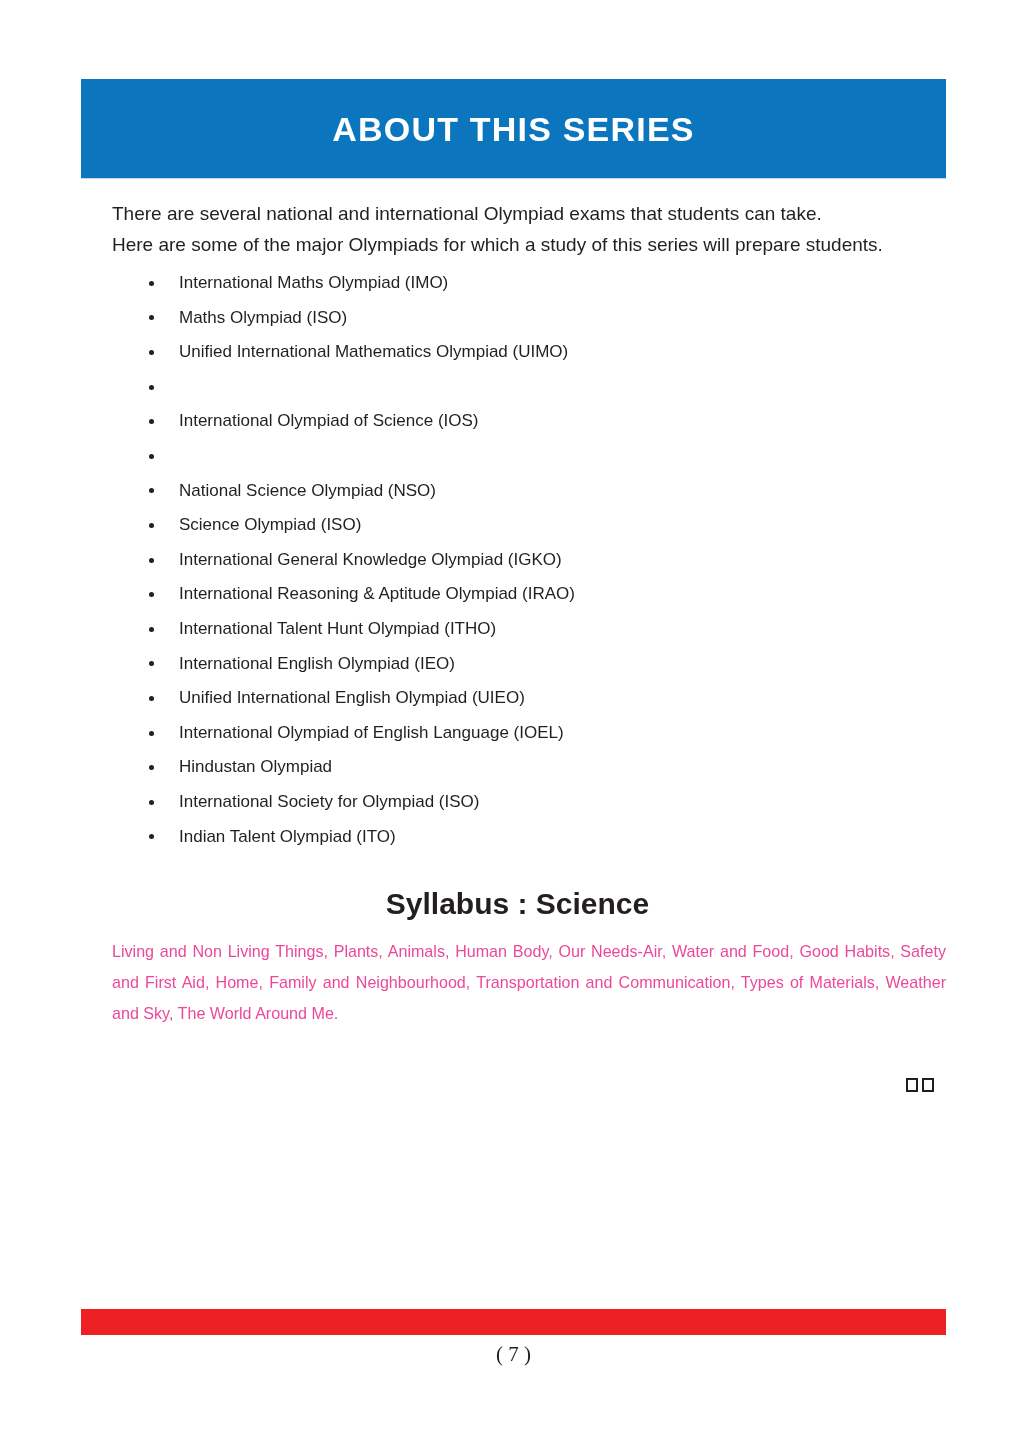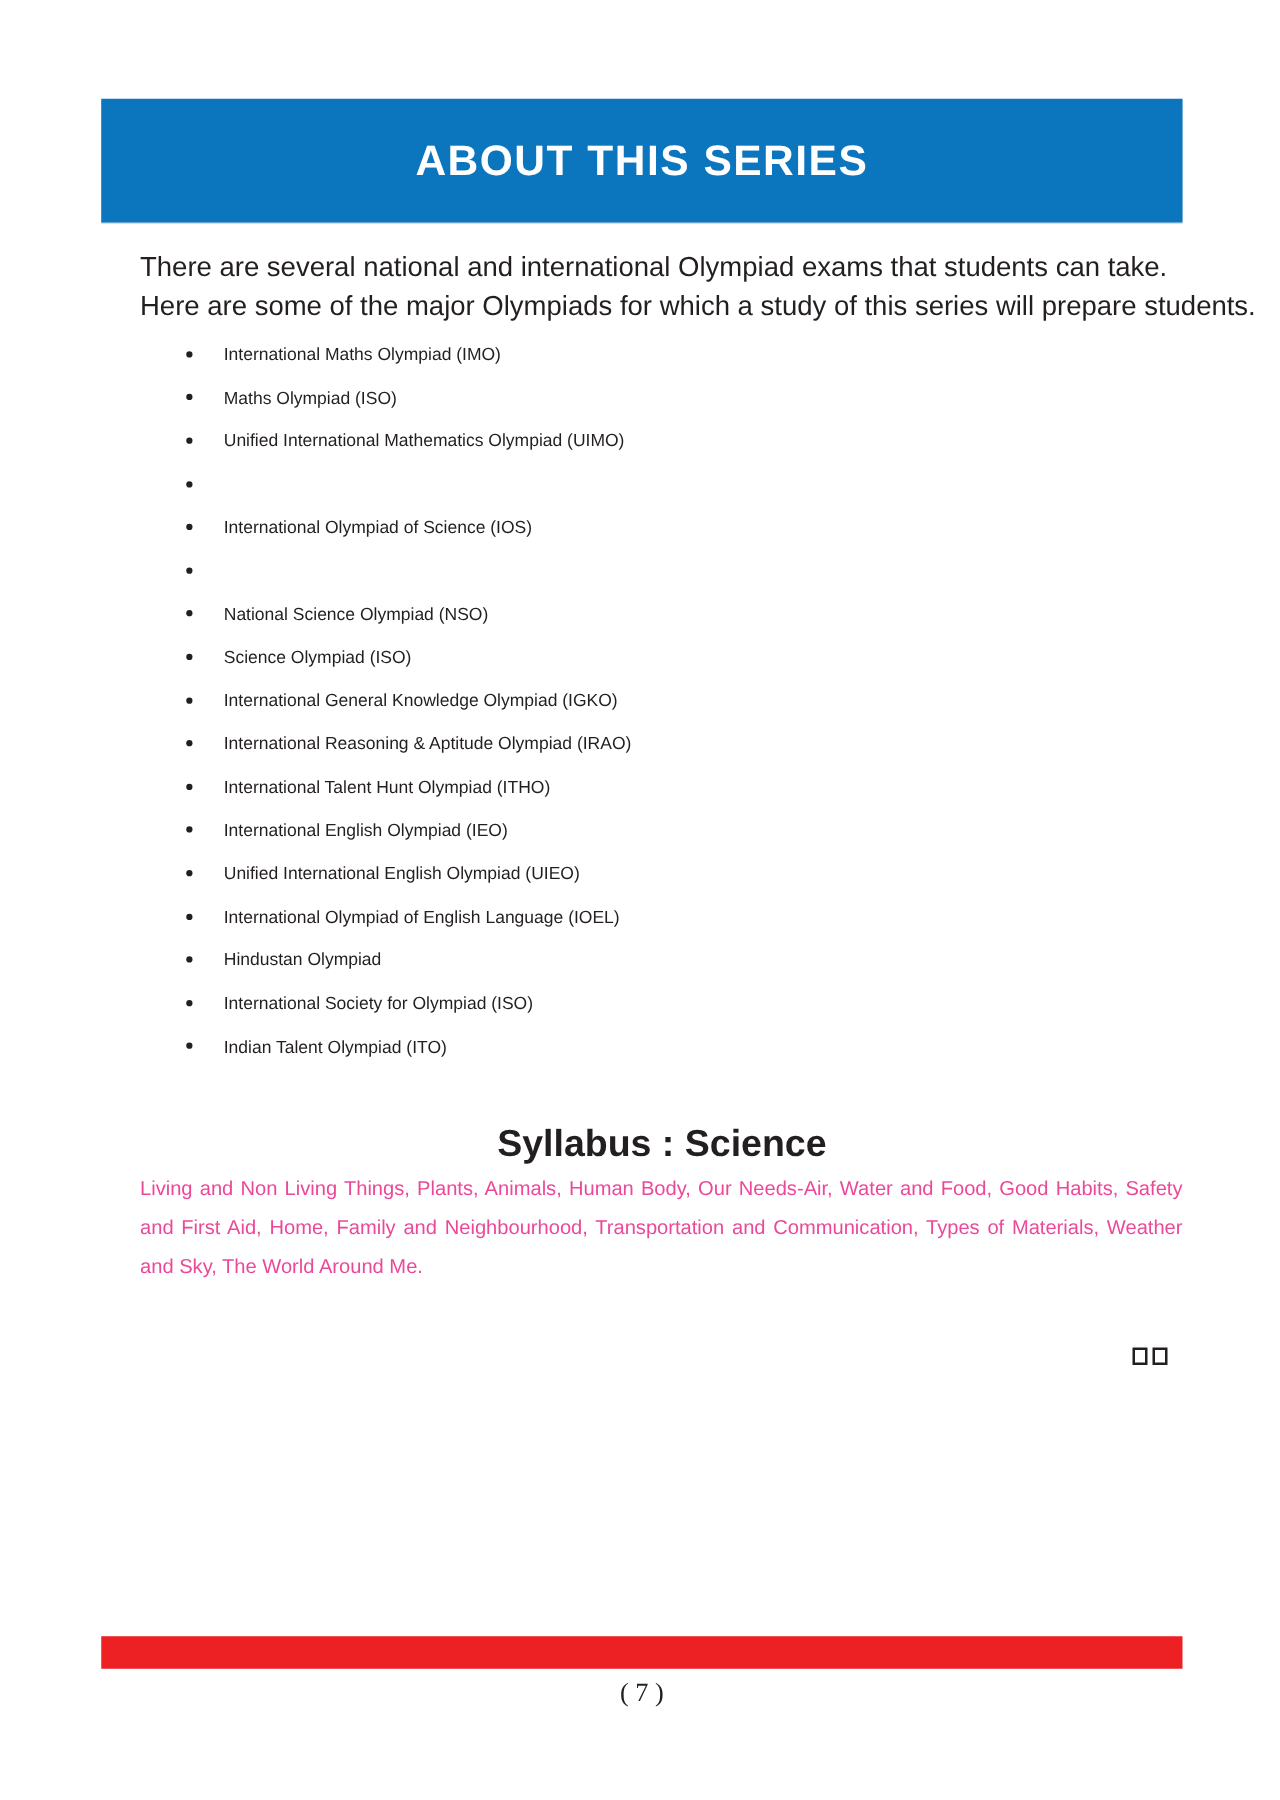--- a/index.html
+++ b/index.html
@@ -47,42 +47,42 @@
   }
 
   
   .intro {
     position: absolute;
     left: 112px;
     top: 198px;
     width: 834px;
   }
   .intro-line {
-    font-size: 22px;
+    font-size: 19px;
     line-height: 31px;
     color: #231f20;
     white-space: nowrap;
   }
 
   
   .list {
     position: absolute;
     left: 112px;
     top: 266px;
     width: 834px;
     margin: 0;
     padding: 0;
     list-style: none;
   }
   .list-item {
     position: relative;
     height: 34.6px;
     line-height: 34.6px;
     padding-left: 67px;
-    font-size: 14px;
+    font-size: 17px;
     color: #231f20;
     white-space: nowrap;
   }
   .list-item .bullet {
     position: absolute;
     left: 37px;
     top: 50%;
     width: 5px;
     height: 5px;
     margin-top: -2.5px;
@@ -94,21 +94,21 @@
   .syllabus-heading {
     position: absolute;
     left: 81px;
     top: 880px;
     width: 865px;
     text-align: center;
     font-size: 30px;
     font-weight: bold;
     color: #231f20;
     line-height: 40px;
-    margin: 16px;
+    margin: 4px;
   }
 
   
   .syllabus-body {
     position: absolute;
     left: 112px;
     top: 936px;
     width: 834px;
     font-size: 16.1px;
     line-height: 31px;

